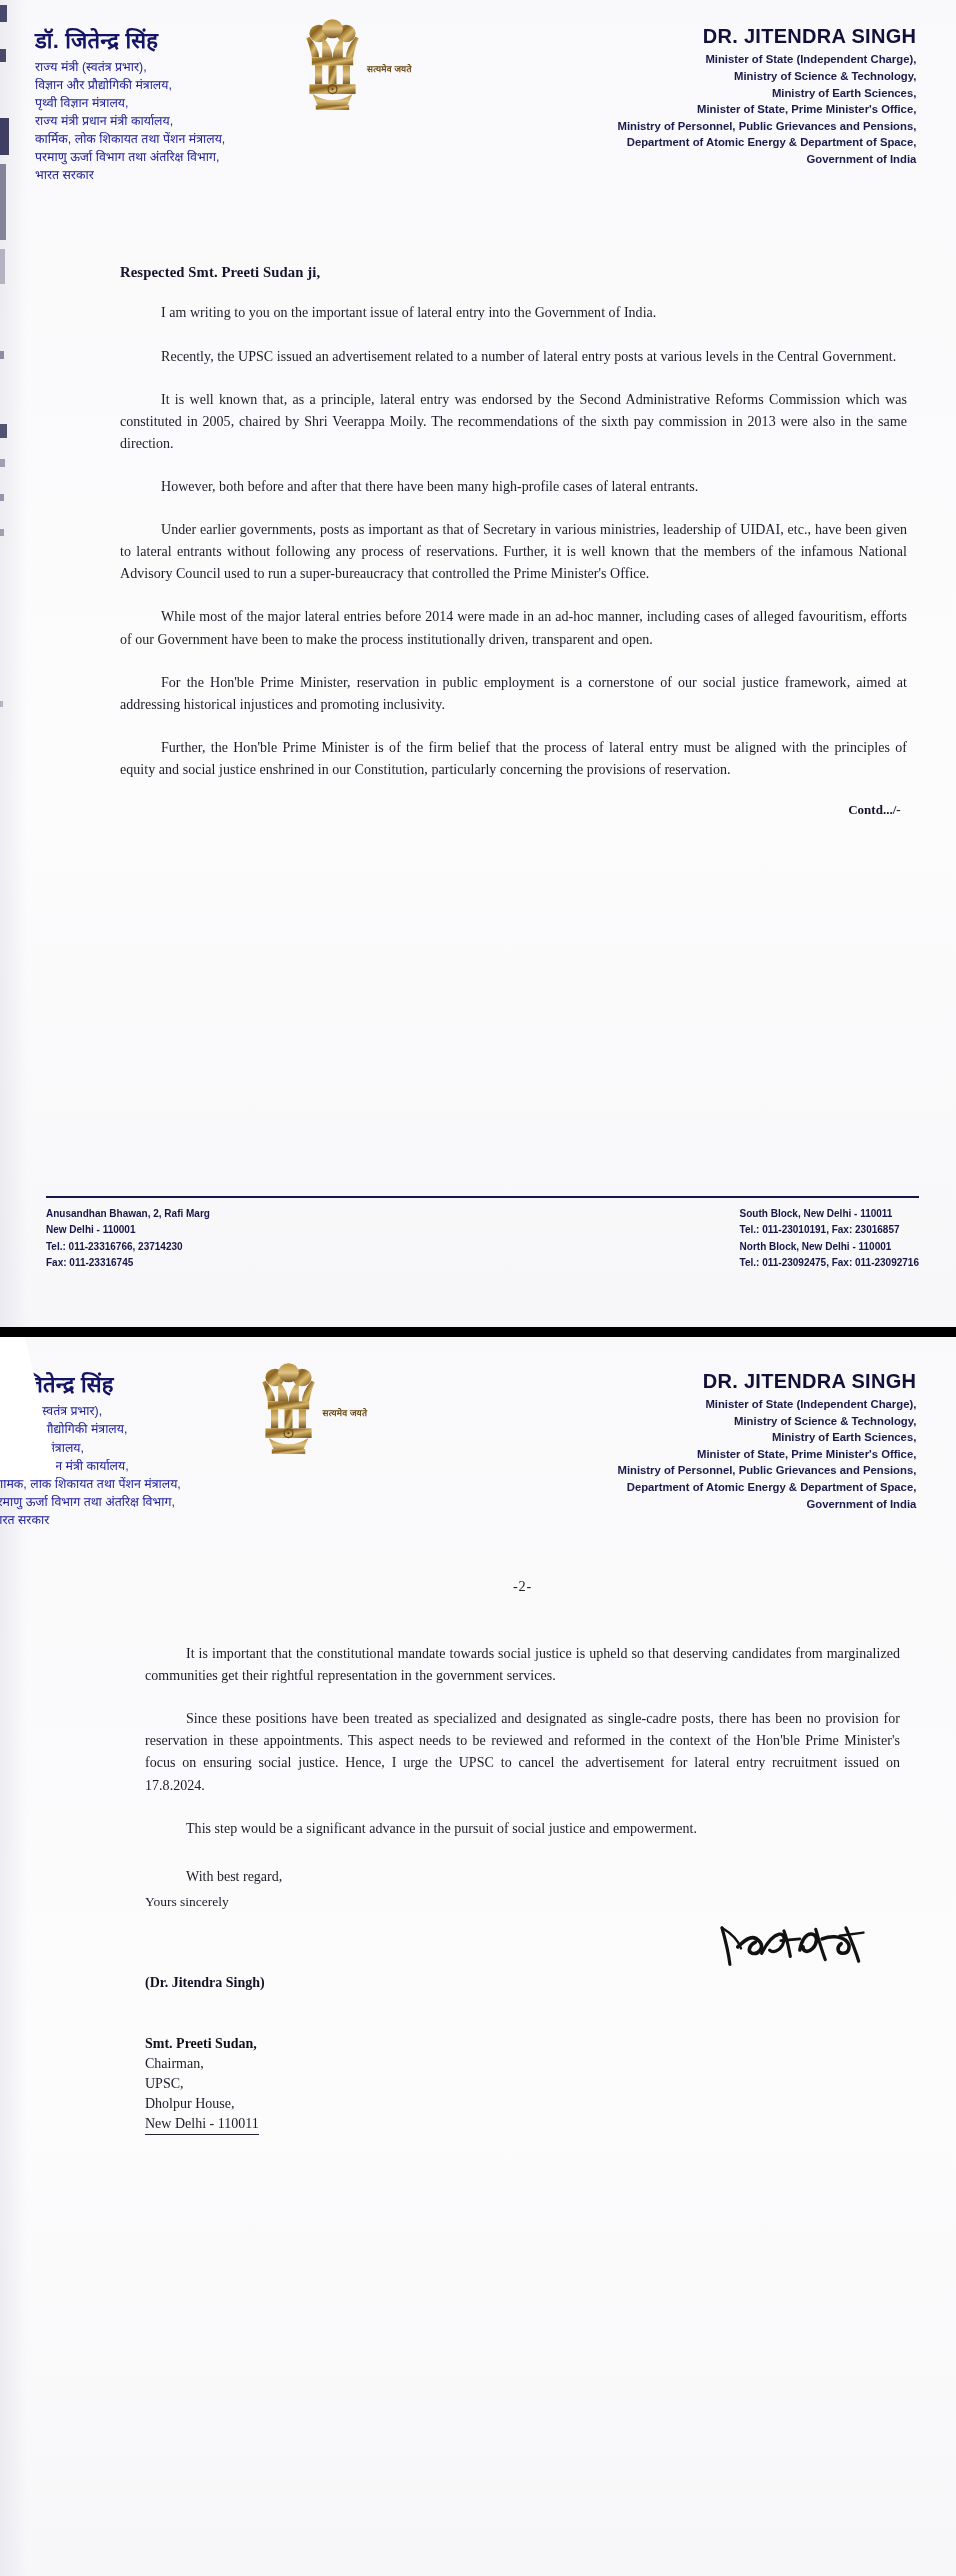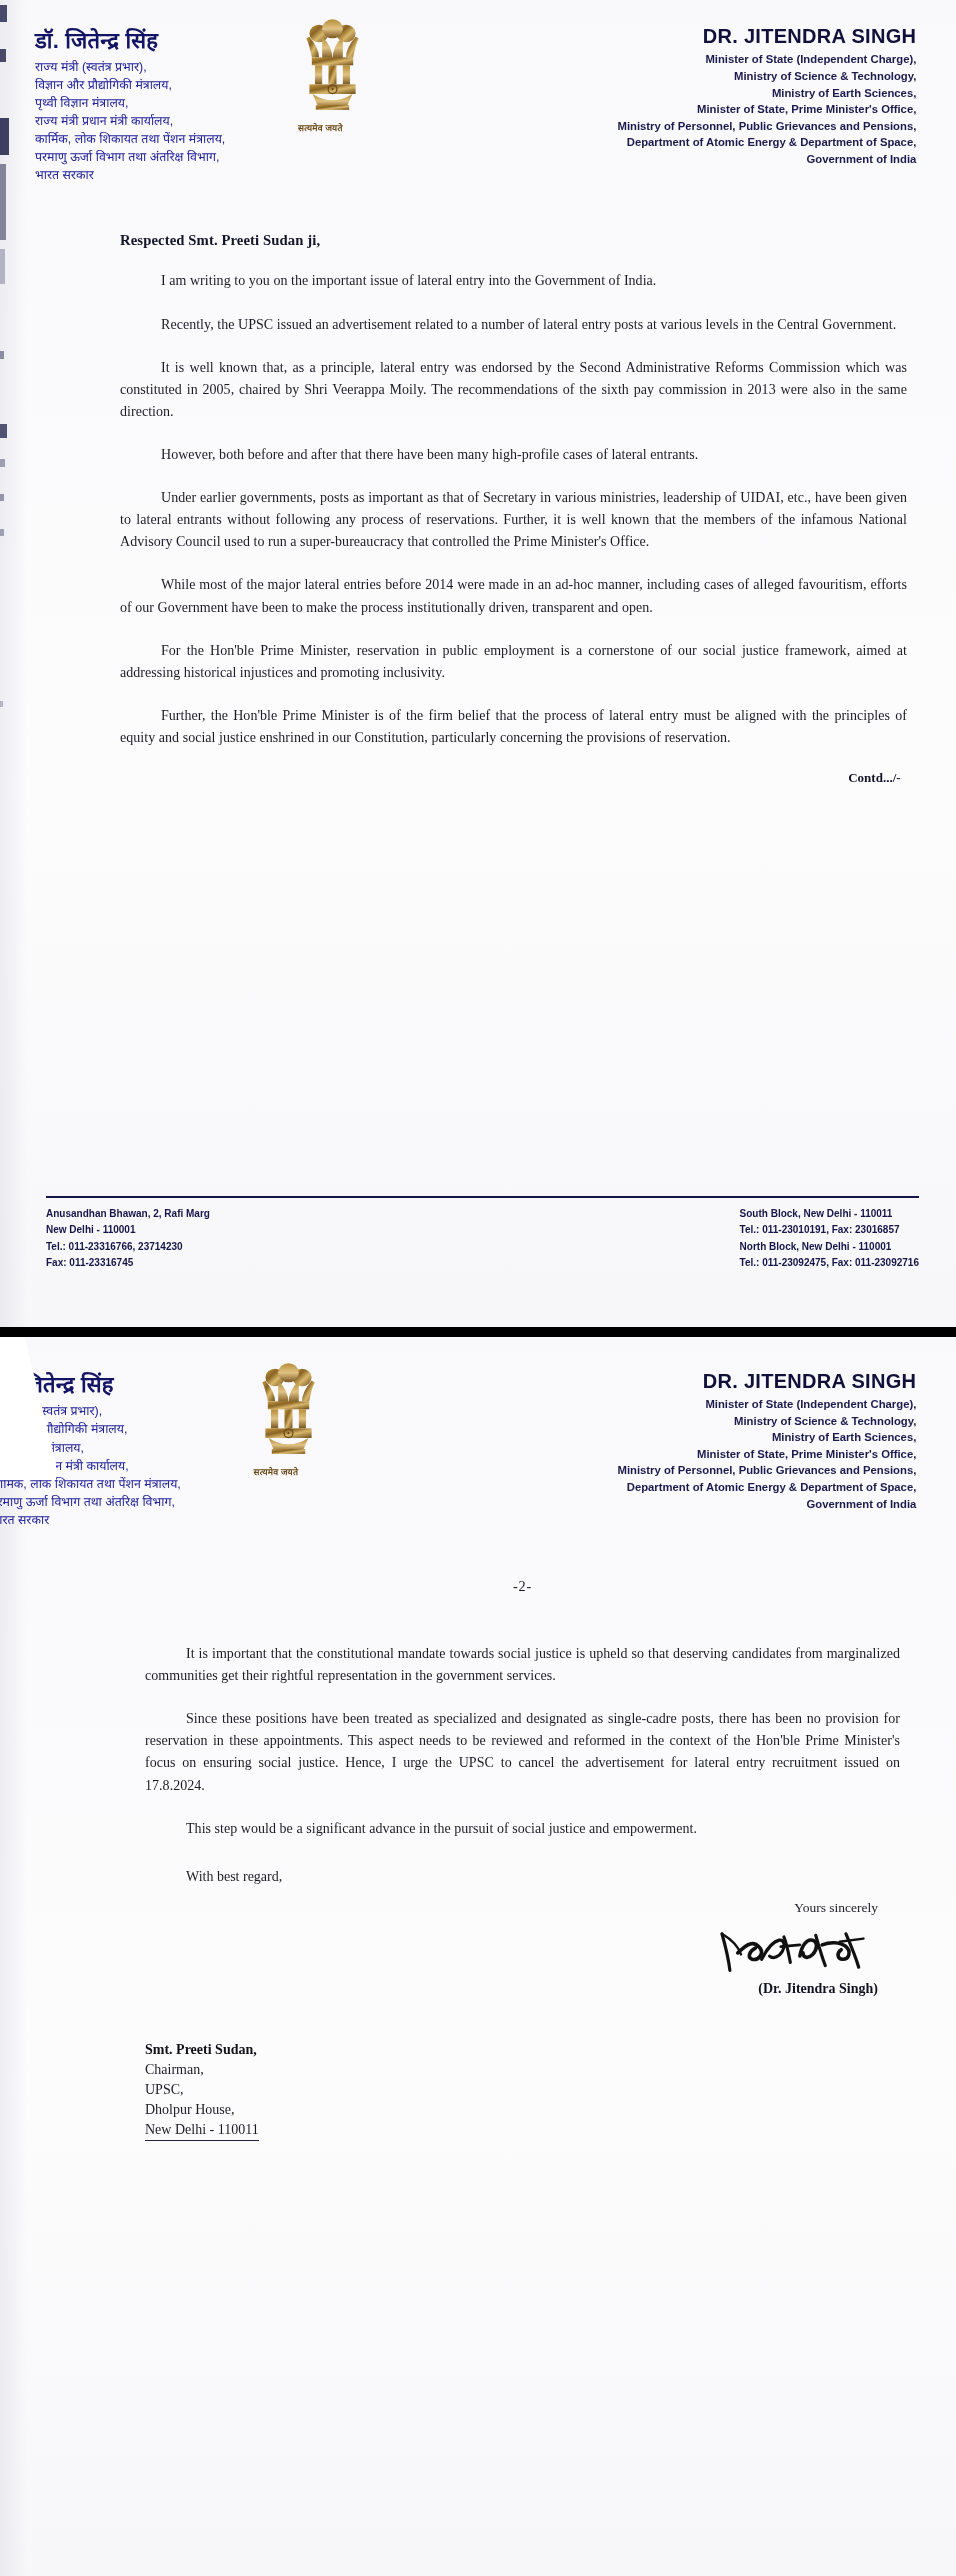--- a/index.html
+++ b/index.html
@@ -121,22 +121,22 @@
     left: -32px; top: -29px;
     width: 72px; height: 191px;
     background: #ffffff;
     transform: rotate(-14deg);
   }
 
   
   .emblem-box {
     width: 143px;
     display: flex;
-    flex-direction: column;
-    align-items: flex-start;
+    flex-direction: row;
+    align-items: center;
     padding-top: 4.8px;
     flex: 0 0 auto;
   }
   .emblem { display: block; }
   .emblem-motto {
     margin-top: 0.8px;
     font-size: 8.8px;
     font-weight: 700;
     color: #6b4a18;
     letter-spacing: 0.2px;
@@ -239,22 +239,22 @@
   .footer-col.right { text-align: left; }
 
   
   .closing-left {
     font-size: 14px;
     color: #1b1b26;
     text-indent: 41px;
     margin-top: 29px;
   }
   .sign-block {
-    margin-top: 15px;
-    text-align: right;
+    margin-top: 9px;
+    text-align: left;
     padding-right: 22px;
   }
   .sign-yours {
     font-size: 13.5px;
     color: #1b1b26;
   }
   .signature-svg {
     display: block;
     margin-left: auto;
     margin-right: 4.8px;
@@ -363,21 +363,21 @@
         <div class="en-line">Minister of State (Independent Charge),</div>
         <div class="en-line">Ministry of Science &amp; Technology,</div>
         <div class="en-line">Ministry of Earth Sciences,</div>
         <div class="en-line">Minister of State, Prime Minister's Office,</div>
         <div class="en-line">Ministry of Personnel, Public Grievances and Pensions,</div>
         <div class="en-line">Department of Atomic Energy &amp; Department of Space,</div>
         <div class="en-line">Government of India</div>
       </div>
     </div>
 
-    <div class="body-area" style="margin-top:48px;">
+    <div class="body-area" style="margin-top:80px;">
       <div class="salutation">Respected Smt. Preeti Sudan ji,</div>
 
       <p class="para">I am writing to you on the important issue of lateral entry into the Government of India.</p>
       <p class="para">Recently, the UPSC issued an advertisement related to a number of lateral entry posts at various levels in the Central Government.</p>
       <p class="para">It is well known that, as a principle, lateral entry was endorsed by the Second Administrative Reforms Commission which was constituted in 2005, chaired by Shri Veerappa Moily. The recommendations of the sixth pay commission in 2013 were also in the same direction.</p>
       <p class="para">However, both before and after that there have been many high-profile cases of lateral entrants.</p>
       <p class="para">Under earlier governments, posts as important as that of Secretary in various ministries, leadership of UIDAI, etc., have been given to lateral entrants without following any process of reservations. Further, it is well known that the members of the infamous National Advisory Council used to run a super-bureaucracy that controlled the Prime Minister's Office.</p>
       <p class="para">While most of the major lateral entries before 2014 were made in an ad-hoc manner, including cases of alleged favouritism, efforts of our Government have been to make the process institutionally driven, transparent and open.</p>
       <p class="para">For the Hon'ble Prime Minister, reservation in public employment is a cornerstone of our social justice framework, aimed at addressing historical injustices and promoting inclusivity.</p>
       <p class="para">Further, the Hon'ble Prime Minister is of the firm belief that the process of lateral entry must be aligned with the principles of equity and social justice enshrined in our Constitution, particularly concerning the provisions of reservation.</p>

